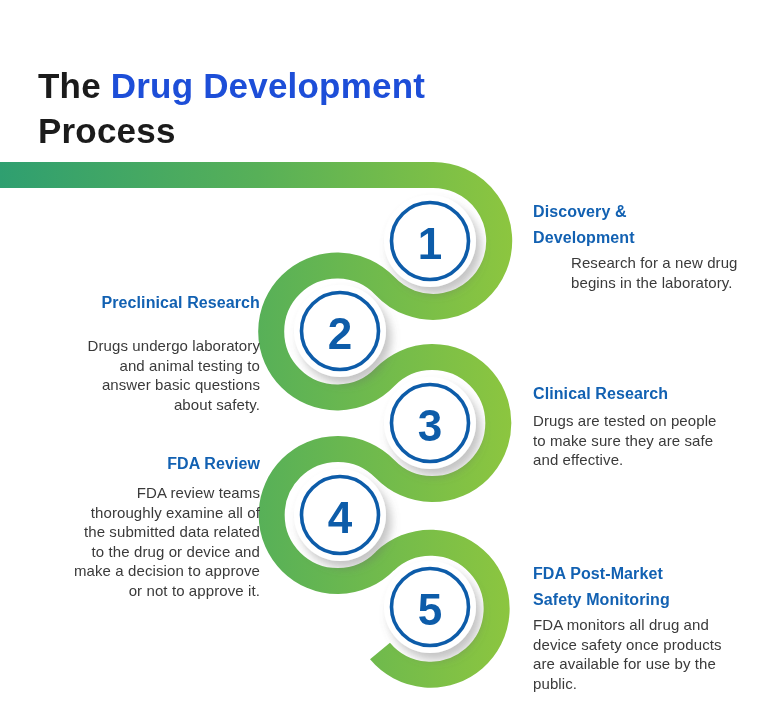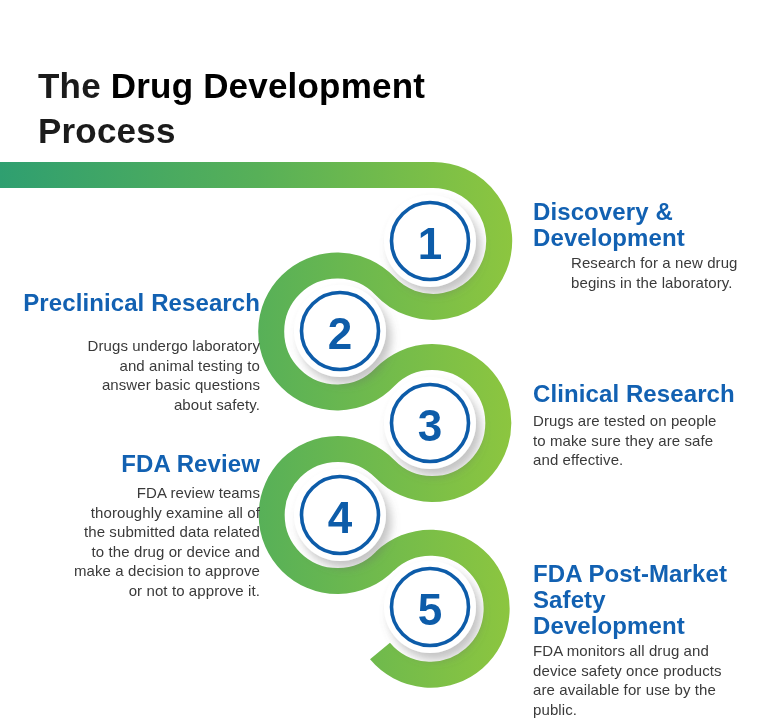--- a/index.html
+++ b/index.html
@@ -9,26 +9,26 @@
     background:#ffffff;
     overflow:hidden;
     font-family:"Liberation Sans", sans-serif;
   }
   #snake-svg{position:absolute;left:0;top:0;z-index:1;}
   .page-title{
     position:absolute;left:38px;top:40px;width:460px;z-index:2;
     font-size:35px;line-height:45px;font-weight:bold;color:#1b1b1b;
     letter-spacing:0.2px;
   }
-  .page-title .hl{color:#000000;}
+  .page-title .hl{color:#1d4ed8;}
   .step-text{position:absolute;z-index:2;}
   .step-text.right{text-align:left;}
   .step-text.left{text-align:right;}
   .step-heading{
-    font-size:24px;line-height:26px;font-weight:bold;color:#1261b2;
+    font-size:16px;line-height:26px;font-weight:bold;color:#1261b2;
     white-space:pre-line;letter-spacing:0.1px;
   }
   .step-body{
     font-size:15px;line-height:19.5px;color:#3a3a3a;
     white-space:pre-line;letter-spacing:0.1px;
   }
   
   #step-block-1{left:533px;top:199px;width:215px;}
   #step-block-1 .step-body{margin-top:2px;margin-left:38px;}
   #step-block-2{left:18px;top:290px;width:242px;}
@@ -131,20 +131,20 @@
 
   <div id="step-block-3" class="step-text right">
     <div class="step-heading">Clinical Research</div>
     <div class="step-body">Drugs are tested on people
 to make sure they are safe
 and effective.</div>
   </div>
 
   <div id="step-block-5" class="step-text right">
     <div class="step-heading">FDA Post-Market
-Safety Development</div>
+Safety Monitoring</div>
     <div class="step-body">FDA monitors all drug and
 device safety once products
 are available for use by the
 public.</div>
   </div>
 
 </div>
 
 </body></html>

